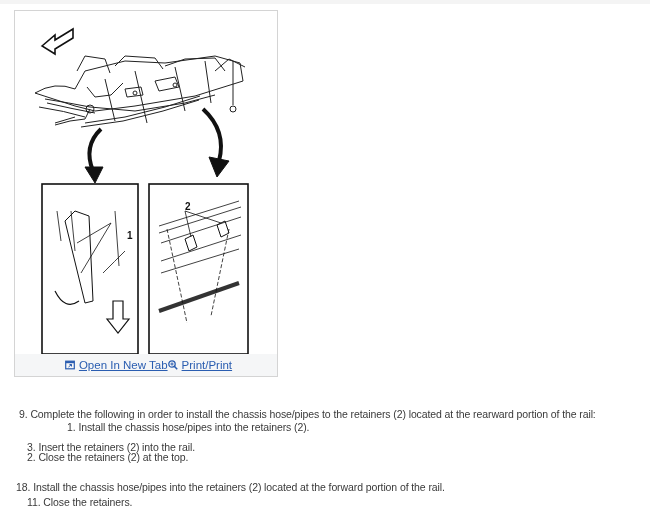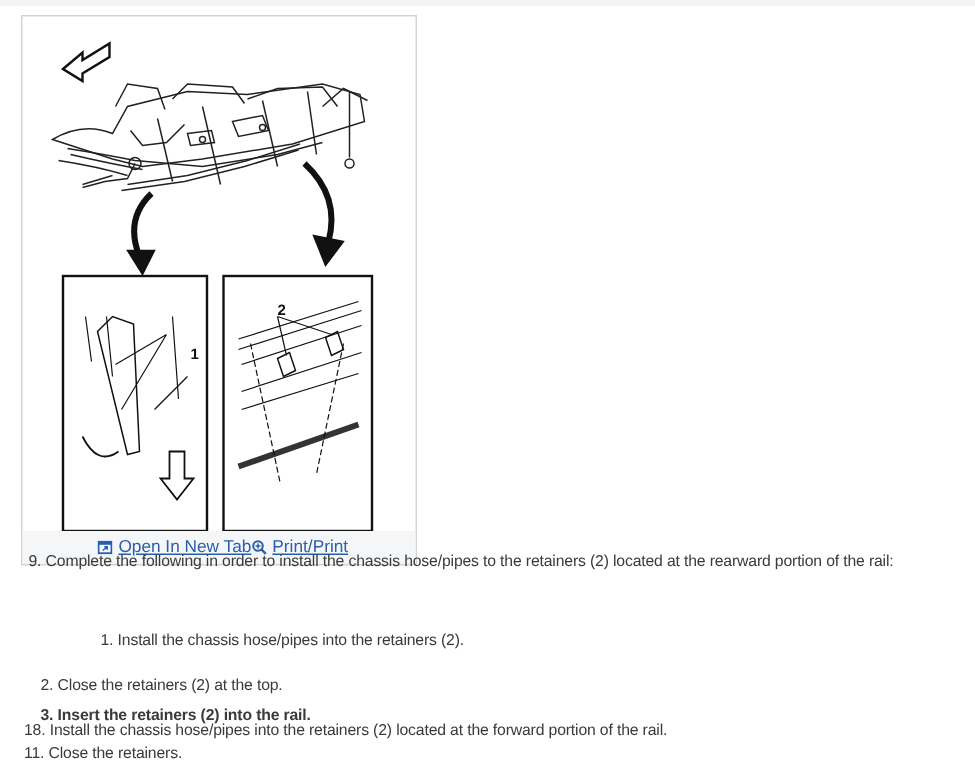--- a/index.html
+++ b/index.html
@@ -107,38 +107,38 @@
       <svg class="icon" viewBox="0 0 10 10">
         <circle cx="4" cy="4" r="3.2" fill="none" stroke="#2a5db0" stroke-width="1.3"></circle>
         <path d="M6.3 6.3 L9.2 9.2" stroke="#2a5db0" stroke-width="1.6"></path>
         <path d="M2.4 4 H5.6 M4 2.4 V5.6" stroke="#2a5db0" stroke-width="1"></path>
       </svg>
       <span>Print/Print</span>
     </span>
   </div>
 </div>
 
-<div class="step" style="left:19px; top:368px;">
+<div class="step" style="left:19px; top:408px;">
   <span>9.</span>
   <span>Complete the following in order to install the chassis hose/pipes to the retainers (2) located at the rearward portion of the rail:</span>
 </div>
 
 <div class="step" style="left:27px; top:421px;margin-left:40px;">
   <span>1.</span>
   <span>Install the chassis hose/pipes into the retainers (2).</span>
 </div>
 <div class="step" style="left:27px; top:436px;margin-top:15px;">
   <span>2.</span>
   <span>Close the retainers (2) at the top.</span>
 </div>
-<div class="step" style="left:27px; top:471px;font-weight:bold;">
+<div class="step" style="left:27px; top:441px;">
   <span>3.</span>
   <span>Insert the retainers (2) into the rail.</span>
 </div>
 
 <div class="step" style="left:16px; top:481px;">
   <span>18.</span>
   <span>Install the chassis hose/pipes into the retainers (2) located at the forward portion of the rail.</span>
 </div>
-<div class="step" style="left:16px; top:496px;">
+<div class="step" style="left:27px; top:496px;">
   <span>11.</span>
   <span>Close the retainers.</span>
 </div>
 
 </body></html>

